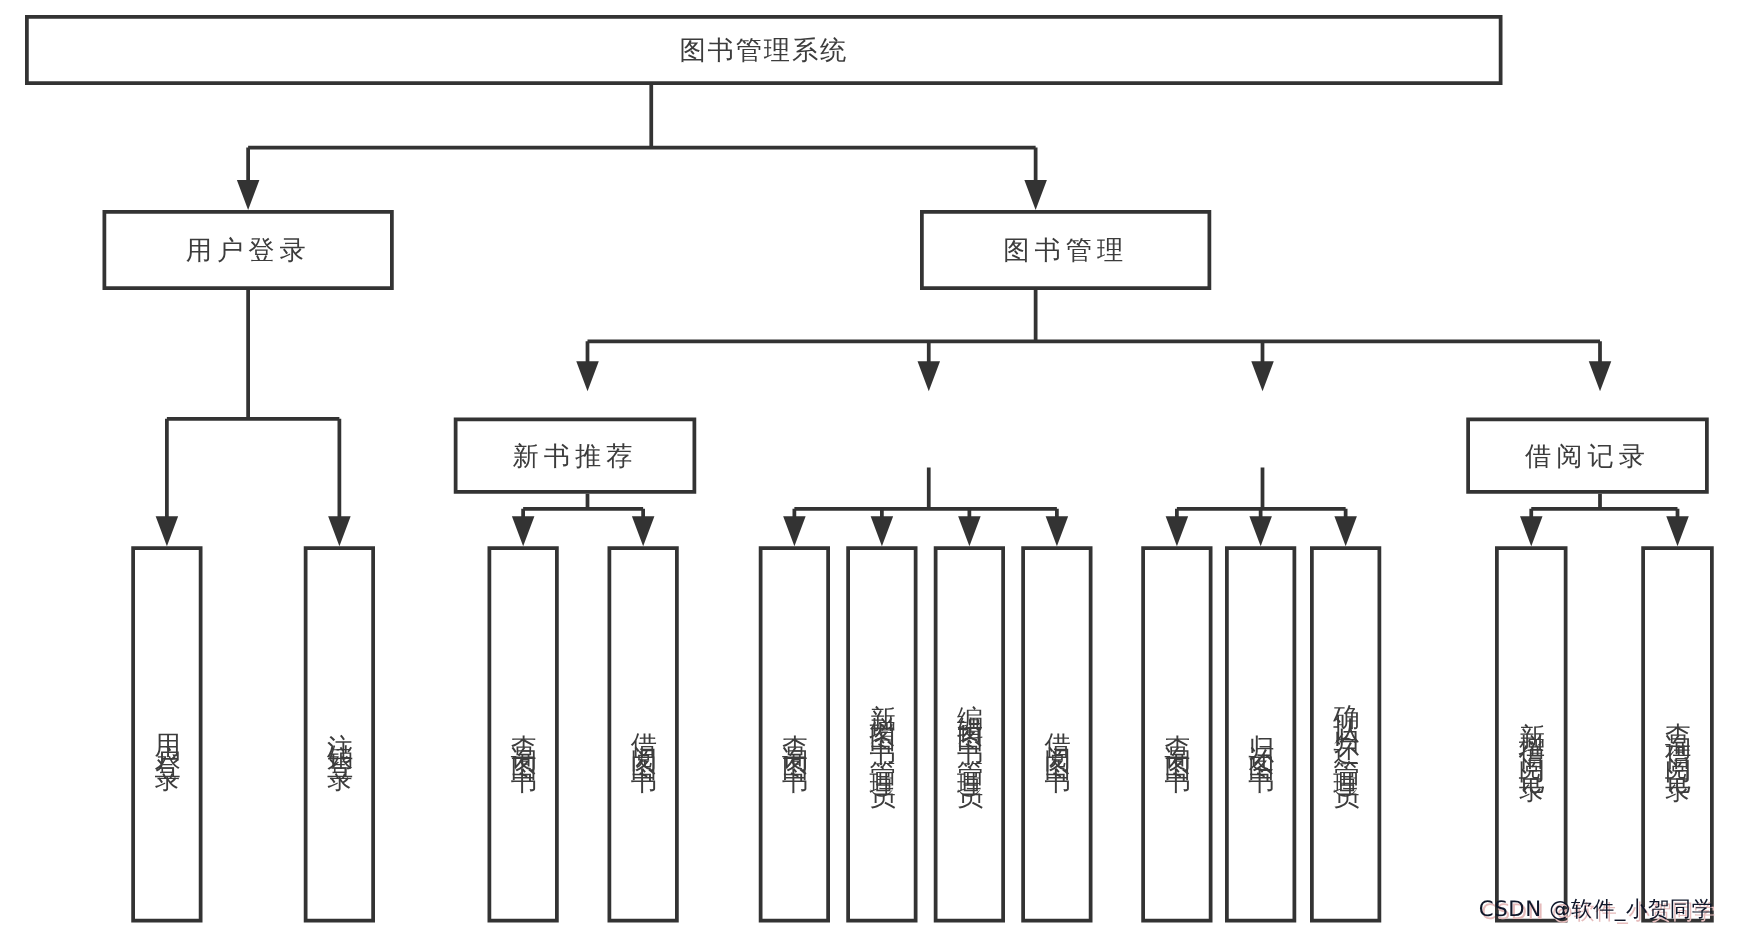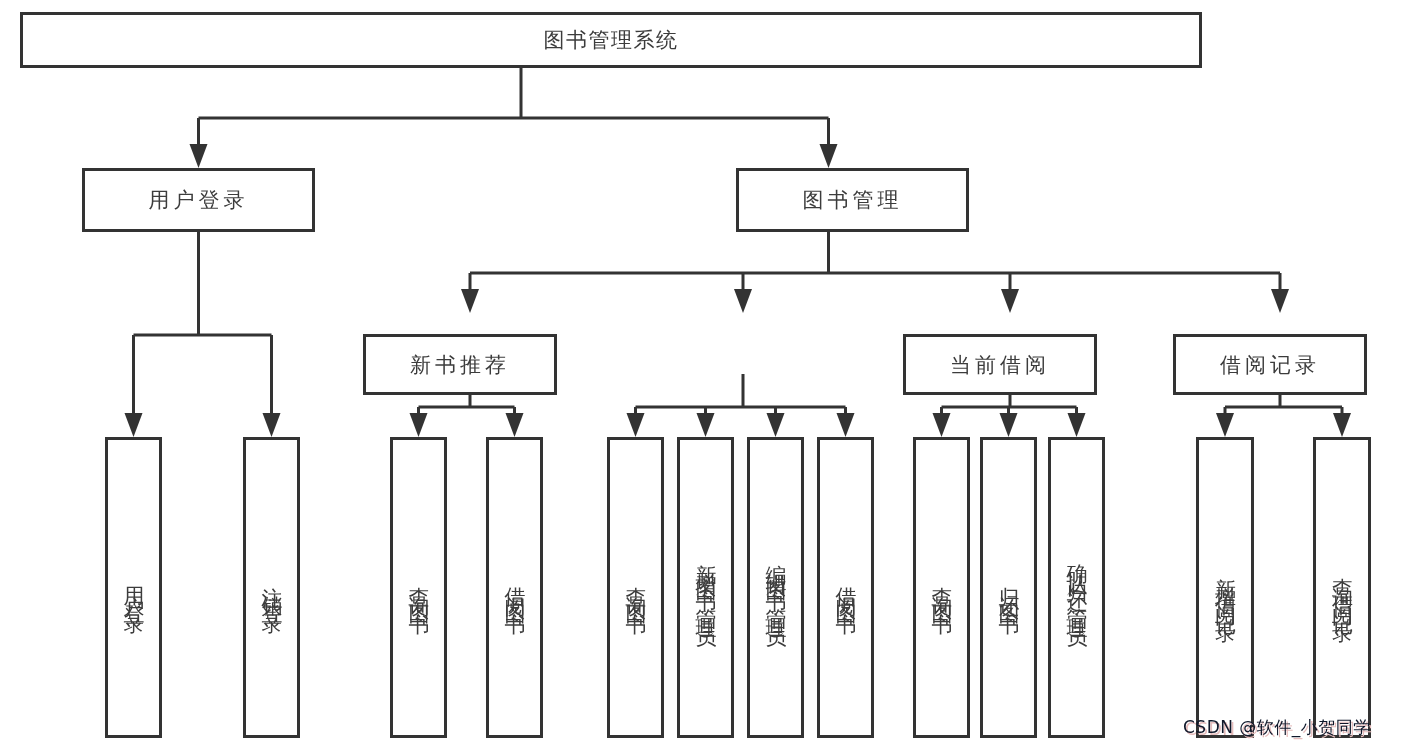--- a/index.html
+++ b/index.html
@@ -118,21 +118,20 @@
       <polygon points="1333,413 1351,413 1342,437"></polygon>
     </g>
   </svg>
 
   <div class="box root">图书管理系统</div>
 
   <div class="box lvl2" style="left:82px;">用户登录</div>
   <div class="box lvl2" style="left:736px;font-family:Liberation Mono, monospace;">图书管理</div>
 
   <div class="box lvl3" style="left:363px;">新书推荐</div>
-  <div class="box lvl3" style="left:903px;">当前借阅</div>
   <div class="box lvl3" style="left:1173px;">借阅记录</div>
 
   <div class="box leaf" style="left:105px;">用户登录</div>
   <div class="box leaf" style="left:243px;">注销登录</div>
 
   <div class="box leaf" style="left:390px;">查询图书</div>
   <div class="box leaf" style="left:486px;">借阅图书</div>
 
   <div class="box leaf" style="left:607px;">查询图书</div>
   <div class="box leaf" style="left:677px;">新增图书（管理员）</div>

